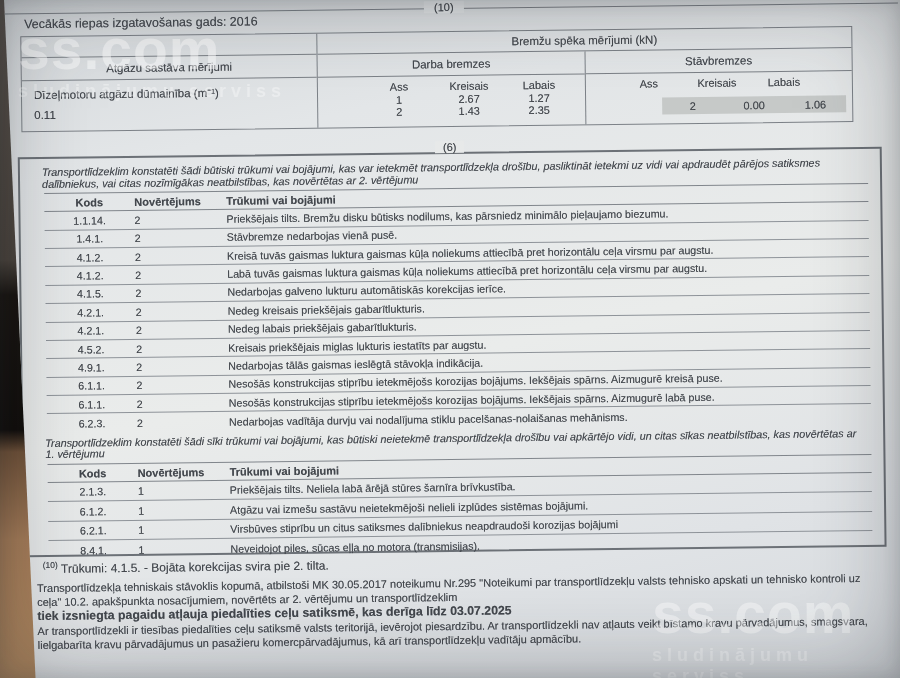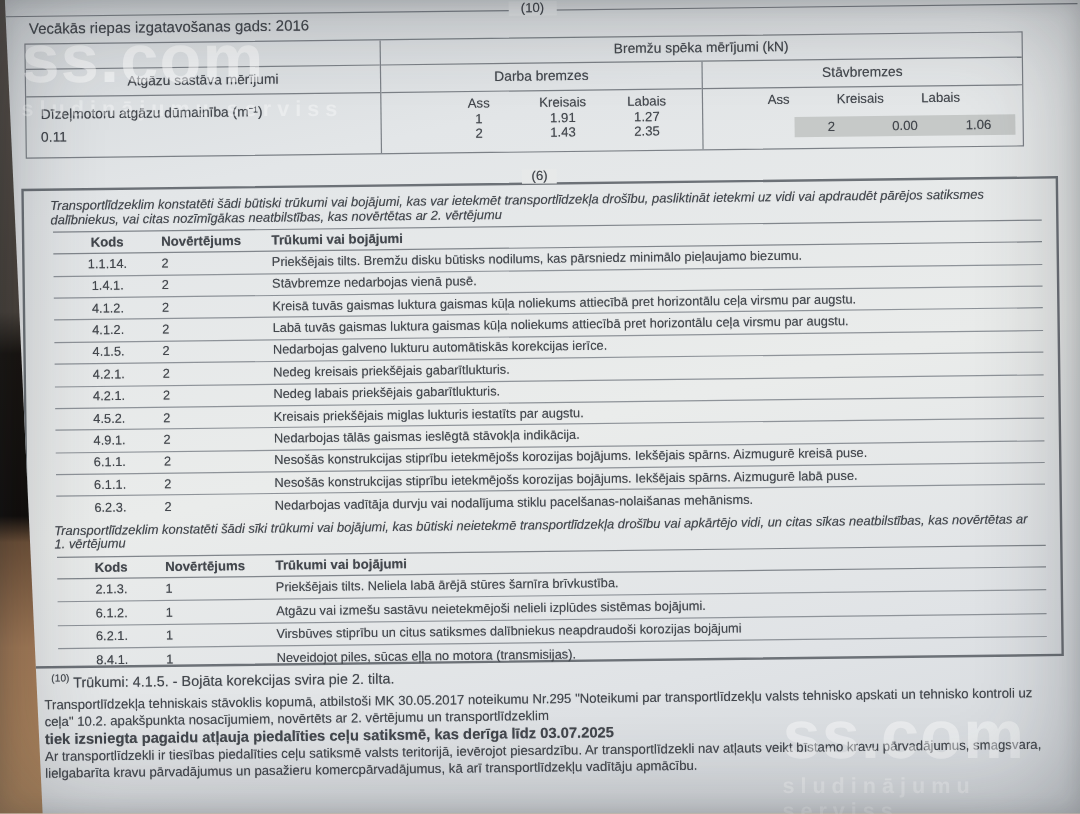--- a/index.html
+++ b/index.html
@@ -109,21 +109,21 @@
       <div class="title">Bremžu spēka mērījumi (kN)</div>
       <div class="m-body">
         <div class="b-col b-service">
           <div class="hdr">Darba bremzes</div>
           <div class="s-grid">
             <span>Ass</span>
             <span>Kreisais</span>
             <span>Labais</span>
 
               <span>1</span>
-              <span>1.91</span>
+              <span>2.67</span>
               <span>1.27</span>
 
               <span>2</span>
               <span>1.43</span>
               <span>2.35</span>
             </div>
         </div>
         <div class="b-col b-parking">
           <div class="hdr">Stāvbremzes</div>
           <div class="p-head">

